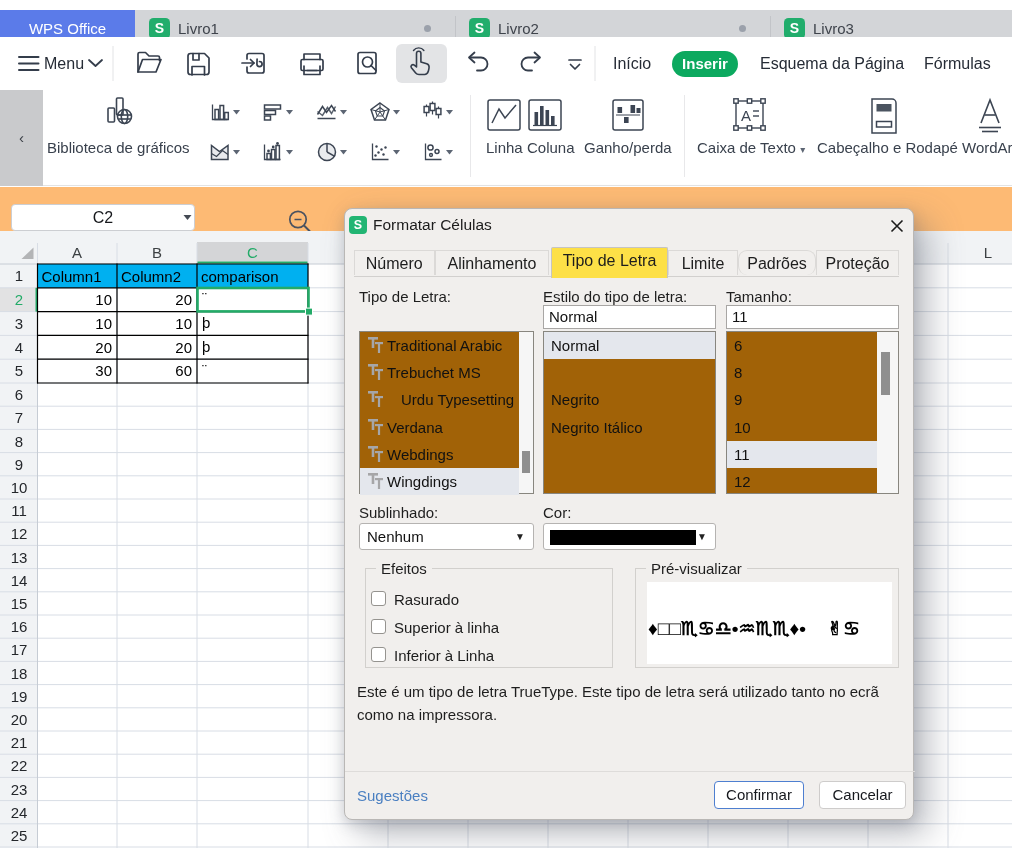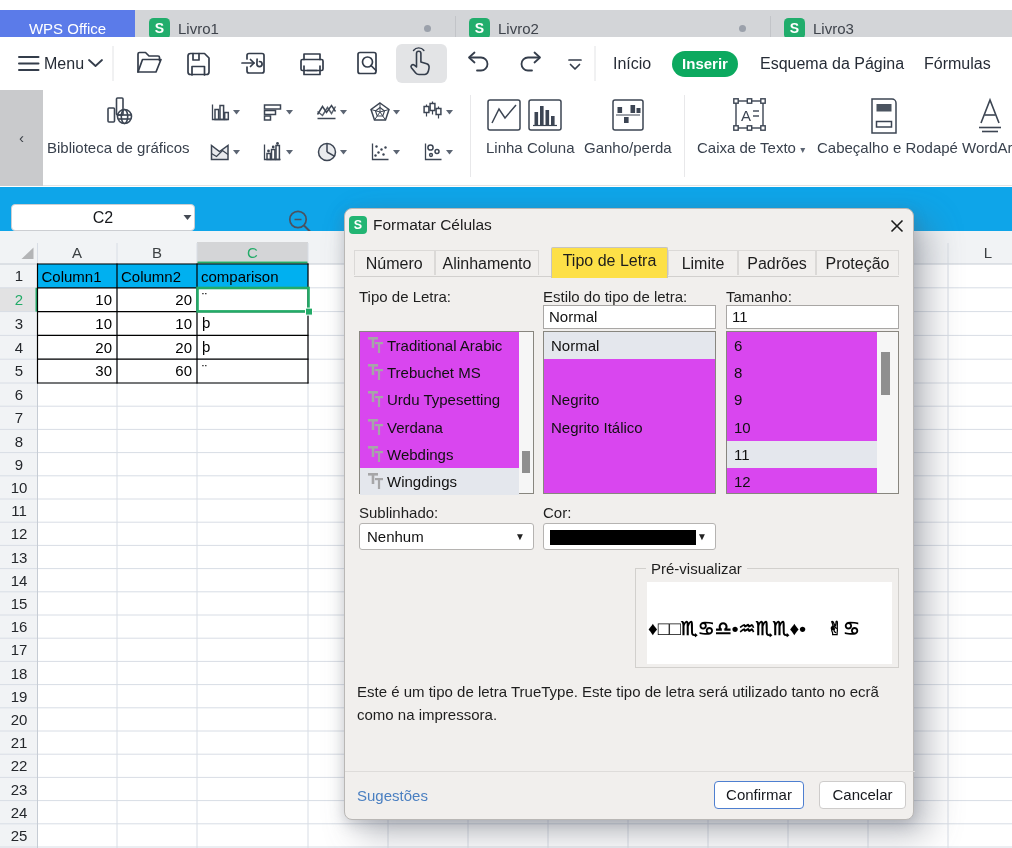--- a/index.html
+++ b/index.html
@@ -16,32 +16,32 @@
 
 #menubar { position:absolute; left:0; top:37px; width:1012px; height:53px; background:#fff; }
 .mtext { position:absolute; font-size:16px; color:#262c36; line-height:53px; }
 #pill { position:absolute; left:672px; top:14px; width:66px; height:26px; border-radius:13px; background:#0ca95f; color:#fff; font-size:15px; font-weight:bold; text-align:center; line-height:26px; }
 
 #ribbon { position:absolute; left:0; top:90px; width:1012px; height:96px; background:#fff; border-bottom:1px solid #e3e3e3; }
 #collapse { position:absolute; left:0; top:0; width:43px; height:96px; background:#c9cacc; color:#3a3f46; font-size:15px; text-align:center; line-height:96px; }
 .rlabel { position:absolute; top:49px; font-size:15px; color:#39414d; white-space:nowrap; }
 .rsep { position:absolute; top:5px; height:82px; width:1px; background:#e8e8ea; }
 
-#formrow { position:absolute; left:0; top:187px; width:1012px; height:44px; background:#0ea5e9; }
+#formrow { position:absolute; left:0; top:187px; width:1012px; height:44px; background:#fdba74; }
 #namebox { position:absolute; left:11px; top:17px; width:184px; height:27px; background:#fff; border:1px solid #ccced2; border-radius:4px; font-size:16px; color:#16181c; text-align:center; line-height:25px; }
 
 #dlg { position:absolute; left:344px; top:208px; width:570px; height:612px; background:#f1efed; border:1px solid #b9b7b5; border-radius:8px; box-shadow:14px 14px 34px rgba(90,95,110,0.42), 0 4px 14px rgba(90,95,110,0.25); }
 #dlg .ttl { position:absolute; left:28px; top:7px; font-size:15.5px; color:#1c1c1c; }
 #dlgS { position:absolute; left:4px; top:7px; width:18px; height:18px; border-radius:4px; background:#22b573; color:#fff; font-weight:bold; font-size:12.5px; text-align:center; line-height:18px; }
 .tab { position:absolute; top:41px; height:25px; background:#f1efed; border:1px solid #dbd9d7; border-bottom:none; font-size:16px; color:#1d1d1d; text-align:center; line-height:25px; }
 #tabactive { top:38px; height:31px; background:#fde047; border:1px solid #c6c4c2; border-bottom:none; border-radius:2px 2px 0 0; z-index:3; }
 #tabline { position:absolute; left:8.5px; top:67px; width:545px; height:1px; background:#d2d0ce; }
 .dlabel { position:absolute; font-size:15px; color:#1e1e1e; white-space:nowrap; }
 .dfield { position:absolute; height:24px; background:#fff; border:1px solid #a8a6a4; font-size:15px; color:#111; padding-left:5px; line-height:22px; }
-.dlist { position:absolute; top:122px; height:163px; background:#d946ef; border:1px solid #88867f; }
+.dlist { position:absolute; top:122px; height:163px; background:#a16207; border:1px solid #88867f; }
 .litem { position:absolute; left:0; width:100%; height:27.2px; font-size:15px; color:#111; line-height:27.2px; }
 .hl { background:#e4e7ed; }
 .tticon { position:absolute; left:8px; top:5px; width:17px; height:16px; color:#a2a2a4; }
 .combo { position:absolute; top:314px; height:27px; background:#fff; border:1px solid #b5b3b1; border-radius:3px; font-size:15px; color:#111; line-height:25px; padding-left:7px; }
 .cbx { position:absolute; left:5px; width:15px; height:15px; background:#fff; border:1px solid #95938f; border-radius:3px; }
 .grp { position:absolute; top:359px; height:100px; border:1px solid #d2d0cd; }
 .grplg { position:absolute; top:-9px; left:10px; background:#f1efed; padding:0 5px; font-size:15px; color:#1e1e1e; }
 .efx { position:absolute; left:5px; font-size:15px; color:#1c1c1c; }
 #btnC { position:absolute; left:369px; top:572px; width:90px; height:28px; background:#fff; border:1px solid #4e7fd0; border-radius:4px; font-size:15px; color:#16181d; text-align:center; line-height:26px; }
 #btnX { position:absolute; left:474px; top:572px; width:87px; height:28px; background:#fff; border:1px solid #cecccb; border-radius:4px; font-size:15px; color:#16181d; text-align:center; line-height:26px; }
@@ -406,23 +406,23 @@
 </svg>
 
   <div id="dlg">
     <div id="dlgS">S</div>
     <div class="ttl">Formatar Células</div>
     <svg class="abs" style="left:545px;top:10px;" width="14" height="14" viewBox="0 0 14 14">
         <path d="M1.5 1.5 L12.5 12.5 M12.5 1.5 L1.5 12.5" stroke="#1c1c1c" stroke-width="1.6"></path>
       </svg>
 
     <div class="tab" style="left:8.5px;width:81.5px;">Número</div>
-    <div class="tab" style="left:90px;width:104px;">Alinhamento</div>
+    <div class="tab" style="left:90px;width:114px;">Alinhamento</div>
     <div class="tab" style="left:323px;width:70px;">Limite</div>
-    <div class="tab" style="left:393px;width:78px;">Padrões</div>
+    <div class="tab" style="left:393px;width:78px;border-radius:9px;">Padrões</div>
     <div class="tab" style="left:471px;width:83px;">Proteção</div>
     <div id="tabline"></div>
     <div class="tab" id="tabactive" style="left:206px;width:117px;">Tipo de Letra</div>
 
     <div class="dlabel" style="left:14px;top:79px;text-align:center;">Tipo de Letra:</div>
     <div class="dlabel" style="left:198px;top:79px;">Estilo do tipo de letra:</div>
     <div class="dlabel" style="left:381px;top:79px;">Tamanho:</div>
 
     <div class="dfield" style="left:198px;top:96px;width:173px;">Normal</div>
     <div class="dfield" style="left:381px;top:96px;width:173px;">11</div>
@@ -444,21 +444,21 @@
               <rect x="9.9" y="5" width="2.2" height="11"></rect>
             </g>
           </svg><span style="margin-left:27px;">Trebuchet MS</span></div>
         <div class="litem" style="top:54.4px;"><svg class="tticon" viewBox="0 0 17 16">
             <g fill="#a6a6a8">
               <rect x="0" y="0" width="10" height="2.6"></rect>
               <rect x="3.7" y="0" width="2.6" height="11"></rect>
               <rect x="7" y="5" width="8" height="2.2"></rect>
               <rect x="9.9" y="5" width="2.2" height="11"></rect>
             </g>
-          </svg><span style="margin-left:27px;text-align:right;">Urdu Typesetting</span></div>
+          </svg><span style="margin-left:41px;text-align:right;">Urdu Typesetting</span></div>
         <div class="litem" style="top:81.6px;"><svg class="tticon" viewBox="0 0 17 16">
             <g fill="#a6a6a8">
               <rect x="0" y="0" width="10" height="2.6"></rect>
               <rect x="3.7" y="0" width="2.6" height="11"></rect>
               <rect x="7" y="5" width="8" height="2.2"></rect>
               <rect x="9.9" y="5" width="2.2" height="11"></rect>
             </g>
           </svg><span style="margin-left:27px;">Verdana</span></div>
         <div class="litem" style="top:108.8px;"><svg class="tticon" viewBox="0 0 17 16">
             <g fill="#a6a6a8">
@@ -498,20 +498,29 @@
     </div>
 
     <div class="dlabel" style="left:14px;top:295px;">Sublinhado:</div>
     <div class="dlabel" style="left:198px;top:295px;">Cor:</div>
     <div class="combo" style="left:14px;width:175px;">Nenhum<span class="abs" style="right:8px;top:0;font-size:10px;color:#222;">▼</span></div>
     <div class="combo" style="left:198px;width:173px;">
       <div class="abs" style="left:6px;top:5.5px;width:146px;height:15px;background:#000;"></div>
       <span class="abs" style="right:8px;top:0;font-size:10px;color:#222;">▼</span>
     </div>
 
+    <div class="grp" style="left:20px;width:248px;">
+      <div class="grplg">Efeitos</div>
+      <div class="cbx" style="top:22px;"></div>
+        <div class="efx" style="left:28px;top:22px;">Rasurado</div>
+      <div class="cbx" style="top:50px;"></div>
+        <div class="efx" style="left:28px;top:50px;">Superior à linha</div>
+      <div class="cbx" style="top:78px;"></div>
+        <div class="efx" style="left:28px;top:78px;">Inferior à Linha</div>
+    </div>
     <div class="grp" style="left:290px;width:264px;">
       <div class="grplg">Pré-visualizar</div>
       <div class="abs" style="left:11px;top:13px;width:245px;height:82px;background:#fff;"></div>
       <div class="abs" style="left:12px;top:48px;width:242px;font-size:19px;font-weight:bold;color:#000;white-space:nowrap;">♦︎□︎□︎♏︎♋︎♎︎•♒︎♏︎♏︎♦︎•&nbsp;&nbsp;&nbsp;&nbsp;✌︎♋︎</div>
     </div>
 
     <div class="dlabel" style="left:12px;top:471px;line-height:23px;white-space:normal;width:545px;">Este é um tipo de letra TrueType. Este tipo de letra será utilizado tanto no ecrã como na impressora.</div>
 
     <div class="abs" style="left:0;top:562px;width:570px;height:1px;background:#dedcda;"></div>
     <div class="dlabel" style="left:12px;top:578px;color:#4a7fc1;">Sugestões</div>

